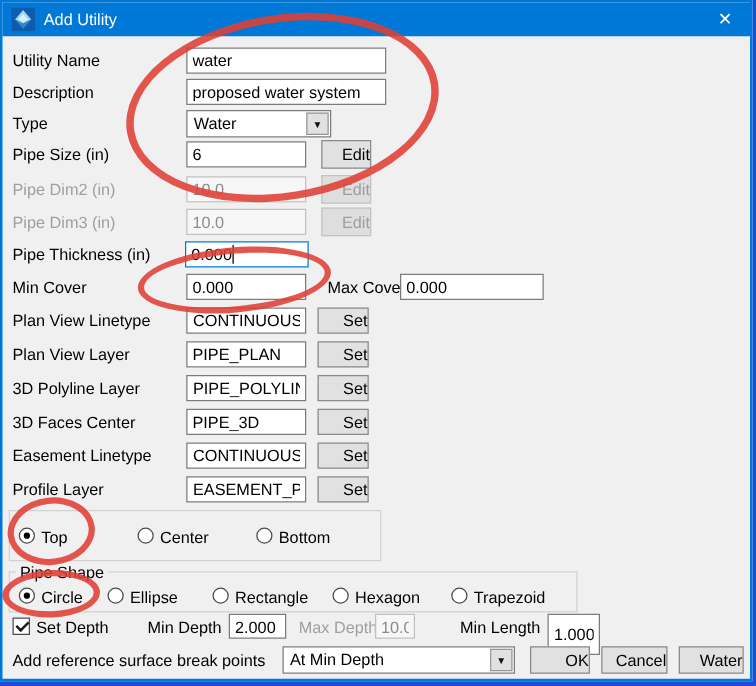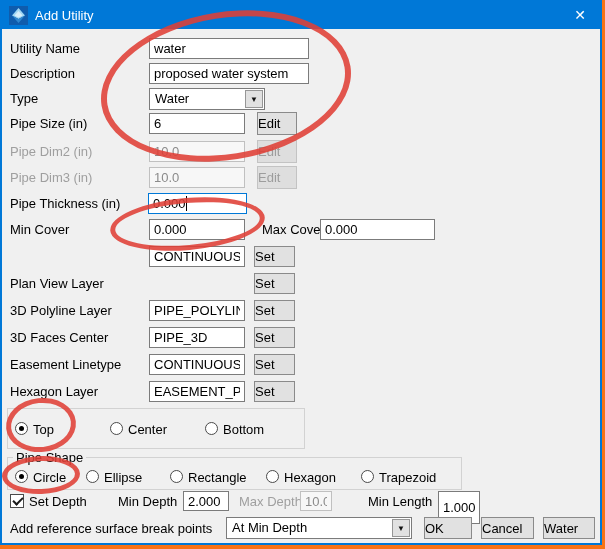--- a/index.html
+++ b/index.html
@@ -1,33 +1,33 @@
 <!DOCTYPE html>
 <html><head>
 <meta charset="utf-8">
 <style>
   * { margin:0; padding:0; box-sizing:border-box; }
   body { font-family:"Liberation Sans", sans-serif; background:#fff; }
-  .screen { position:relative; width:605px; height:549px; background:#f97316; overflow:hidden; }
+  .screen { position:relative; width:605px; height:549px; background:#1d4ed8; overflow:hidden; }
   .window { position:absolute; left:0; top:0; width:602px; height:545px;
             border:2px solid #0078d7; background:#f0f0f0; }
   .titlebar { position:absolute; left:0; top:0; width:100%; height:27px; background:#0078d7; }
   .title { position:absolute; left:33px; top:6px; color:#fff; font-size:13px; white-space:nowrap; }
   .appicon { position:absolute; left:7px; top:4px; width:19px; height:19px; }
   .closebtn { position:absolute; right:9px; top:3px; width:22px; height:21px; color:#fff;
               font-size:14px; text-align:center; line-height:21px; cursor:default; }
   .lbl { position:absolute; font-size:13px; color:#000; white-space:nowrap; }
   .lbl.dis { color:#9f9f9f; }
   .txt { position:absolute; height:21px; border:1px solid #7b7b7b; background:#fff;
          font:13px "Liberation Sans", sans-serif; padding:1px 4px; color:#000; }
   .txt.dis { border-color:#c0c0c0; color:#8b8b8b; background:#f7f7f7; }
   .txt.focus { border:1px solid #0078d7; }
   .caret { position:absolute; width:1px; height:15px; background:#000; }
   .btn { position:absolute; background:#e1e1e1; border:1px solid #8a8a8a; font:13px "Liberation Sans",sans-serif;
-         text-align:left; color:#000; padding:0; }
+         text-align:right; color:#000; padding:0; }
   .btn.dis { background:#dedede; border-color:#c3c3c3; color:#9d9d9d; }
   .combo { position:absolute; background:#fff; border:1px solid #7b7b7b; }
   .combo .val { position:absolute; left:5px; top:2px; font-size:13px; white-space:nowrap; }
   .combo .arrowbtn { position:absolute; right:1px; top:1px; bottom:1px; width:18px; background:#e1e1e1;
                      border:1px solid #969696; display:flex; align-items:center; justify-content:center;
                      font-size:8px; color:#111; }
   .group { position:absolute; border:1px solid #d2d2d2; }
   .glabel { position:absolute; font-size:13px; background:#f0f0f0; padding:0 3px; white-space:nowrap; }
   .radio { position:absolute; width:13px; height:13px; border:1px solid #4a4a4a; border-radius:50%; background:#fff; }
   .radio.sel::after { content:""; position:absolute; left:3px; top:3px; width:5px; height:5px;
@@ -81,39 +81,41 @@
 
     <div class="lbl" style="left:8px; top:194px;">Pipe Thickness (in)</div>
     <input class="txt focus" style="left: 146px; top: 191px; width: 99px;" value="0.000">
     <span class="caret" style="left:184px; top:194px;"></span>
 
     <div class="lbl" style="left:8px; top:220px;">Min Cover</div>
     <input class="txt" style="left: 147px; top: 217px; width: 96px;" value="0.000">
     <div class="lbl" style="left:260px; top:220px;">Max Cover</div>
     <input class="txt" style="left: 318px; top: 217px; width: 115px;" value="0.000">
 
+    <div class="lbl" style="left:8px; top:247px;">Plan View Linetype</div>
     <input class="txt" style="left: 147px; top: 244px; width: 96px;" value="CONTINUOUS">
     <button class="btn" style="left:252px; top:244px; width:41px; height:21px;">Set</button>
 
     <div class="lbl" style="left:8px; top:274px;">Plan View Layer</div>
+    <input class="txt" style="left: 147px; top: 271px; width: 96px;" value="PIPE_PLAN">
     <button class="btn" style="left:252px; top:271px; width:41px; height:21px;">Set</button>
 
     <div class="lbl" style="left:8px; top:301px;">3D Polyline Layer</div>
     <input class="txt" style="left: 147px; top: 298px; width: 96px;" value="PIPE_POLYLINE">
     <button class="btn" style="left:252px; top:298px; width:41px; height:21px;">Set</button>
 
     <div class="lbl" style="left:8px; top:328px;">3D Faces Center</div>
     <input class="txt" style="left: 147px; top: 325px; width: 96px;" value="PIPE_3D">
     <button class="btn" style="left:252px; top:325px; width:41px; height:21px;">Set</button>
 
     <div class="lbl" style="left:8px; top:355px;">Easement Linetype</div>
     <input class="txt" style="left: 147px; top: 352px; width: 96px;" value="CONTINUOUS">
     <button class="btn" style="left:252px; top:352px; width:41px; height:21px;">Set</button>
 
-    <div class="lbl" style="left:8px; top:382px;">Hexagon Layer</div>
+    <div class="lbl" style="left:8px; top:382px;">Profile Layer</div>
     <input class="txt" style="left: 147px; top: 379px; width: 96px;" value="EASEMENT_PLAN">
     <button class="btn" style="left:252px; top:379px; width:41px; height:21px;">Set</button>
 
     <div class="group" style="left:5px; top:406px; width:298px; height:41px;"></div>
     <span class="radio sel" style="left:13px; top:420px;"></span>
     <div class="lbl" style="left:31px; top:420px;">Top</div>
     <span class="radio" style="left:108px; top:420px;"></span>
     <div class="lbl" style="left:126px; top:420px;">Center</div>
     <span class="radio" style="left:203px; top:420px;"></span>
     <div class="lbl" style="left:221px; top:420px;">Bottom</div>

